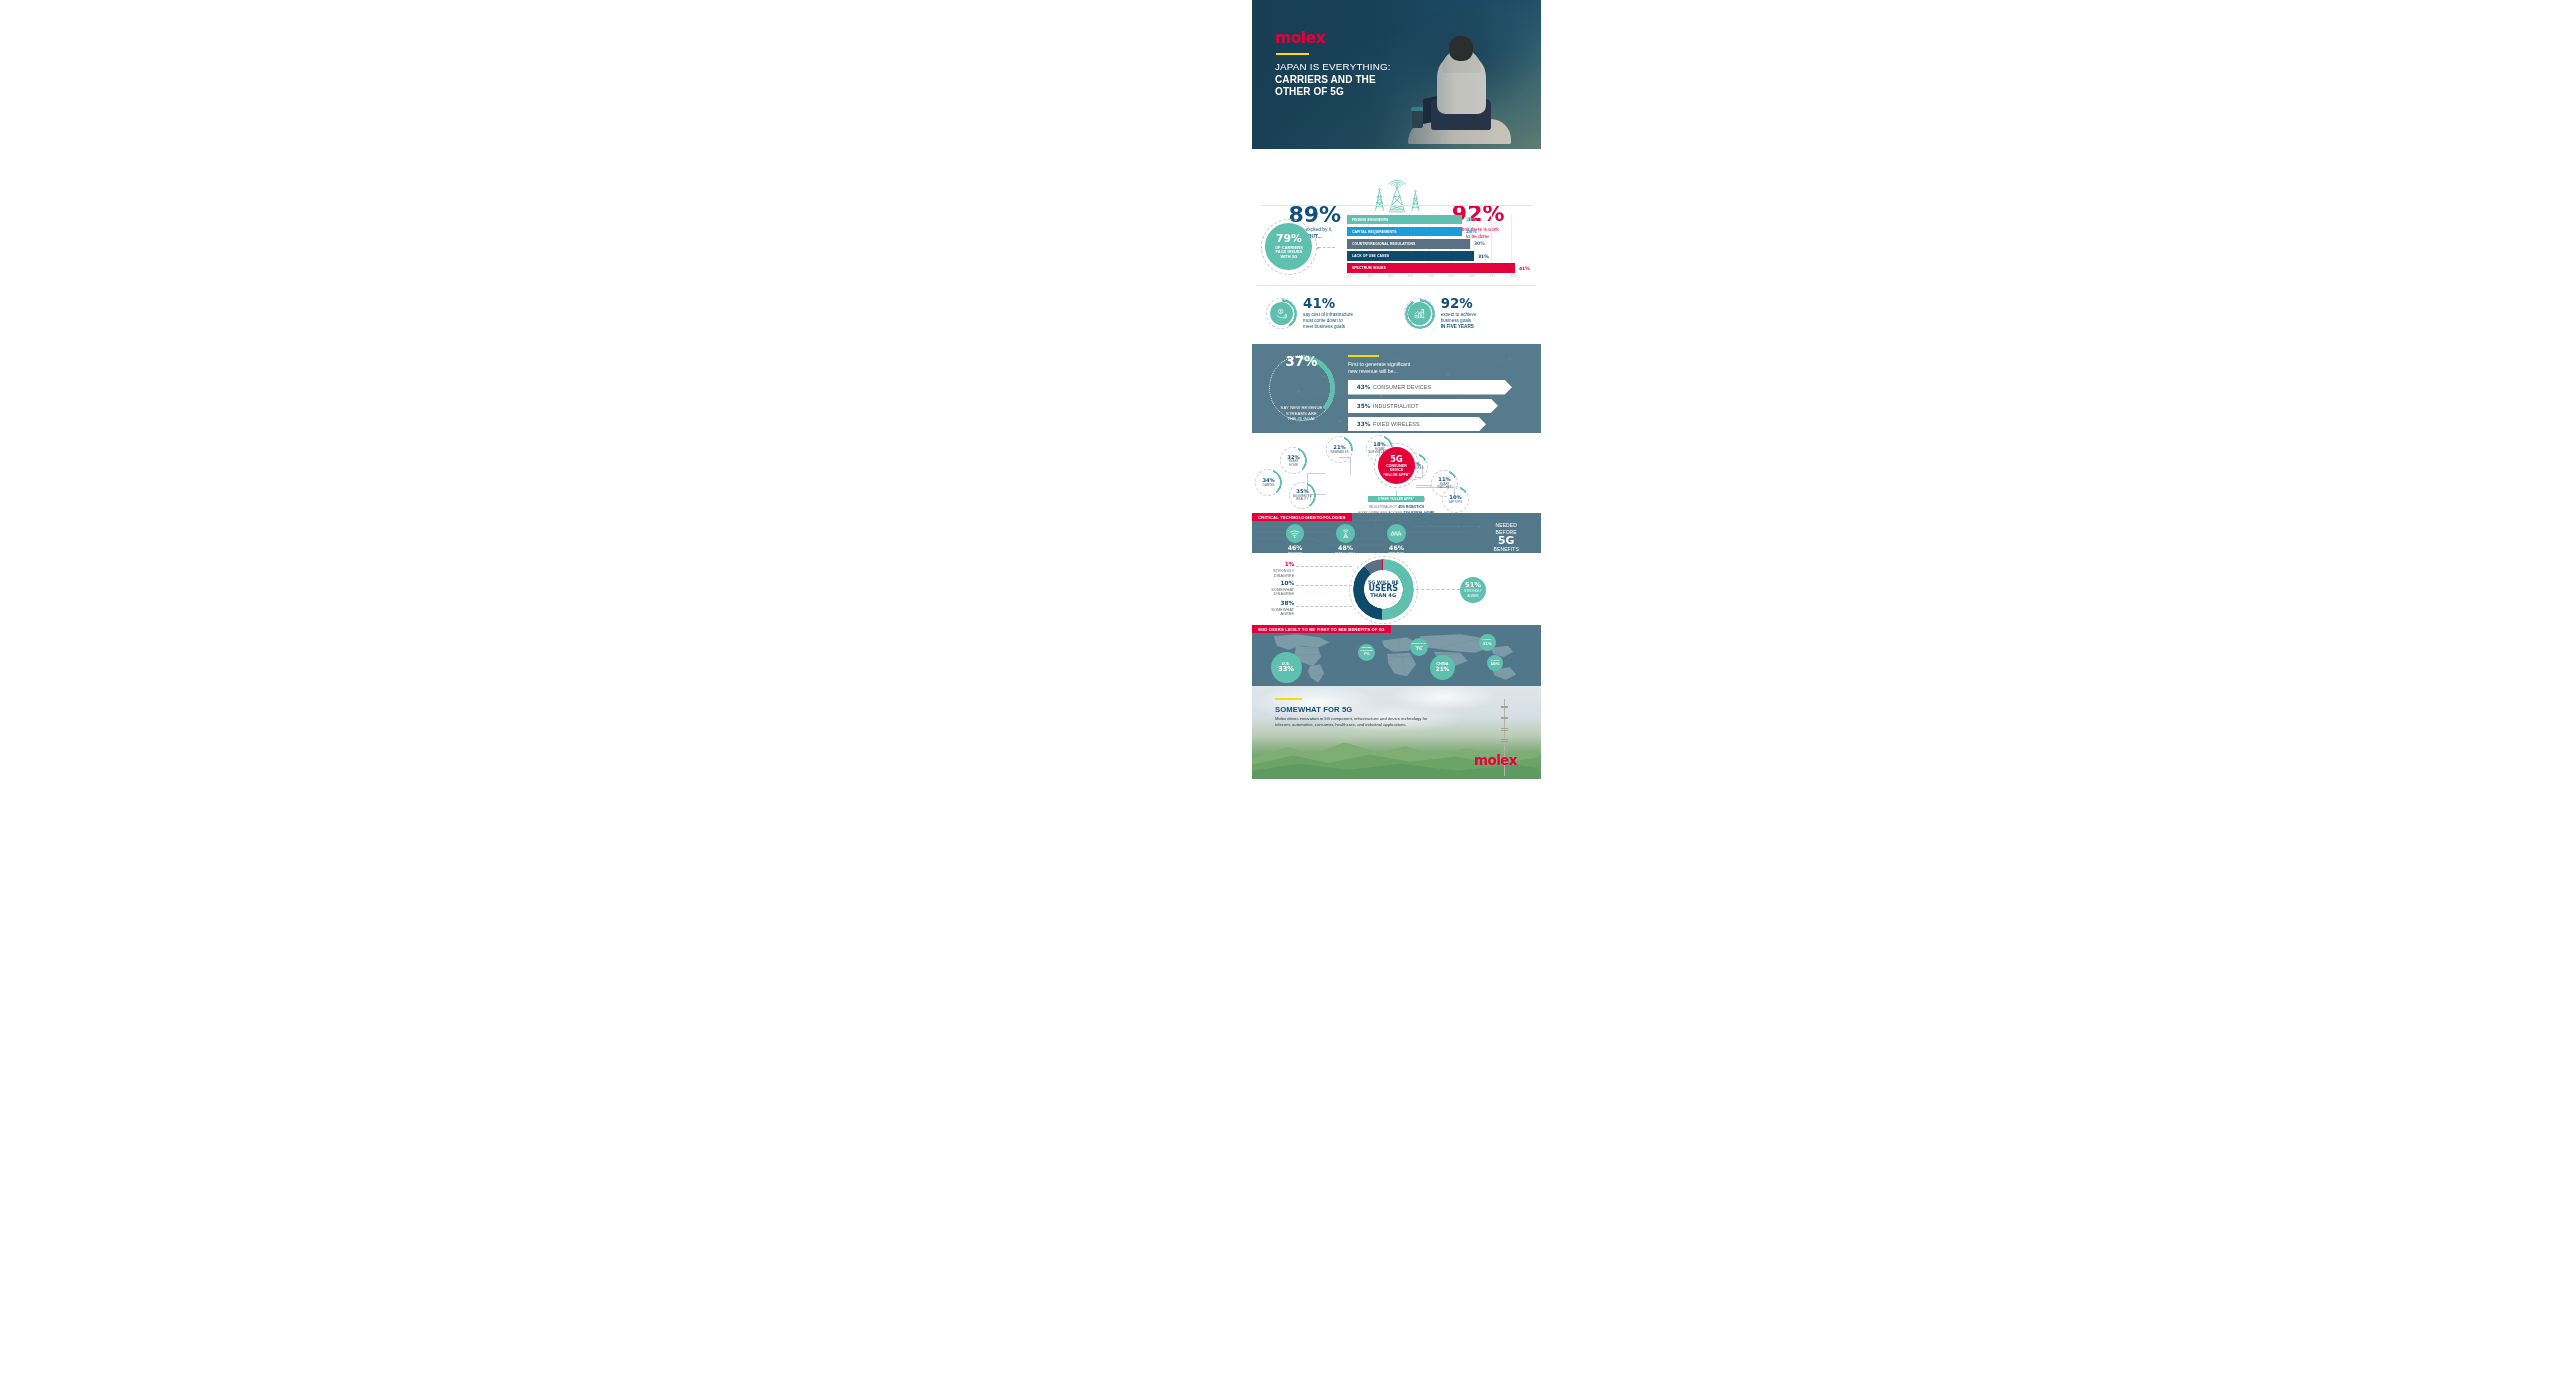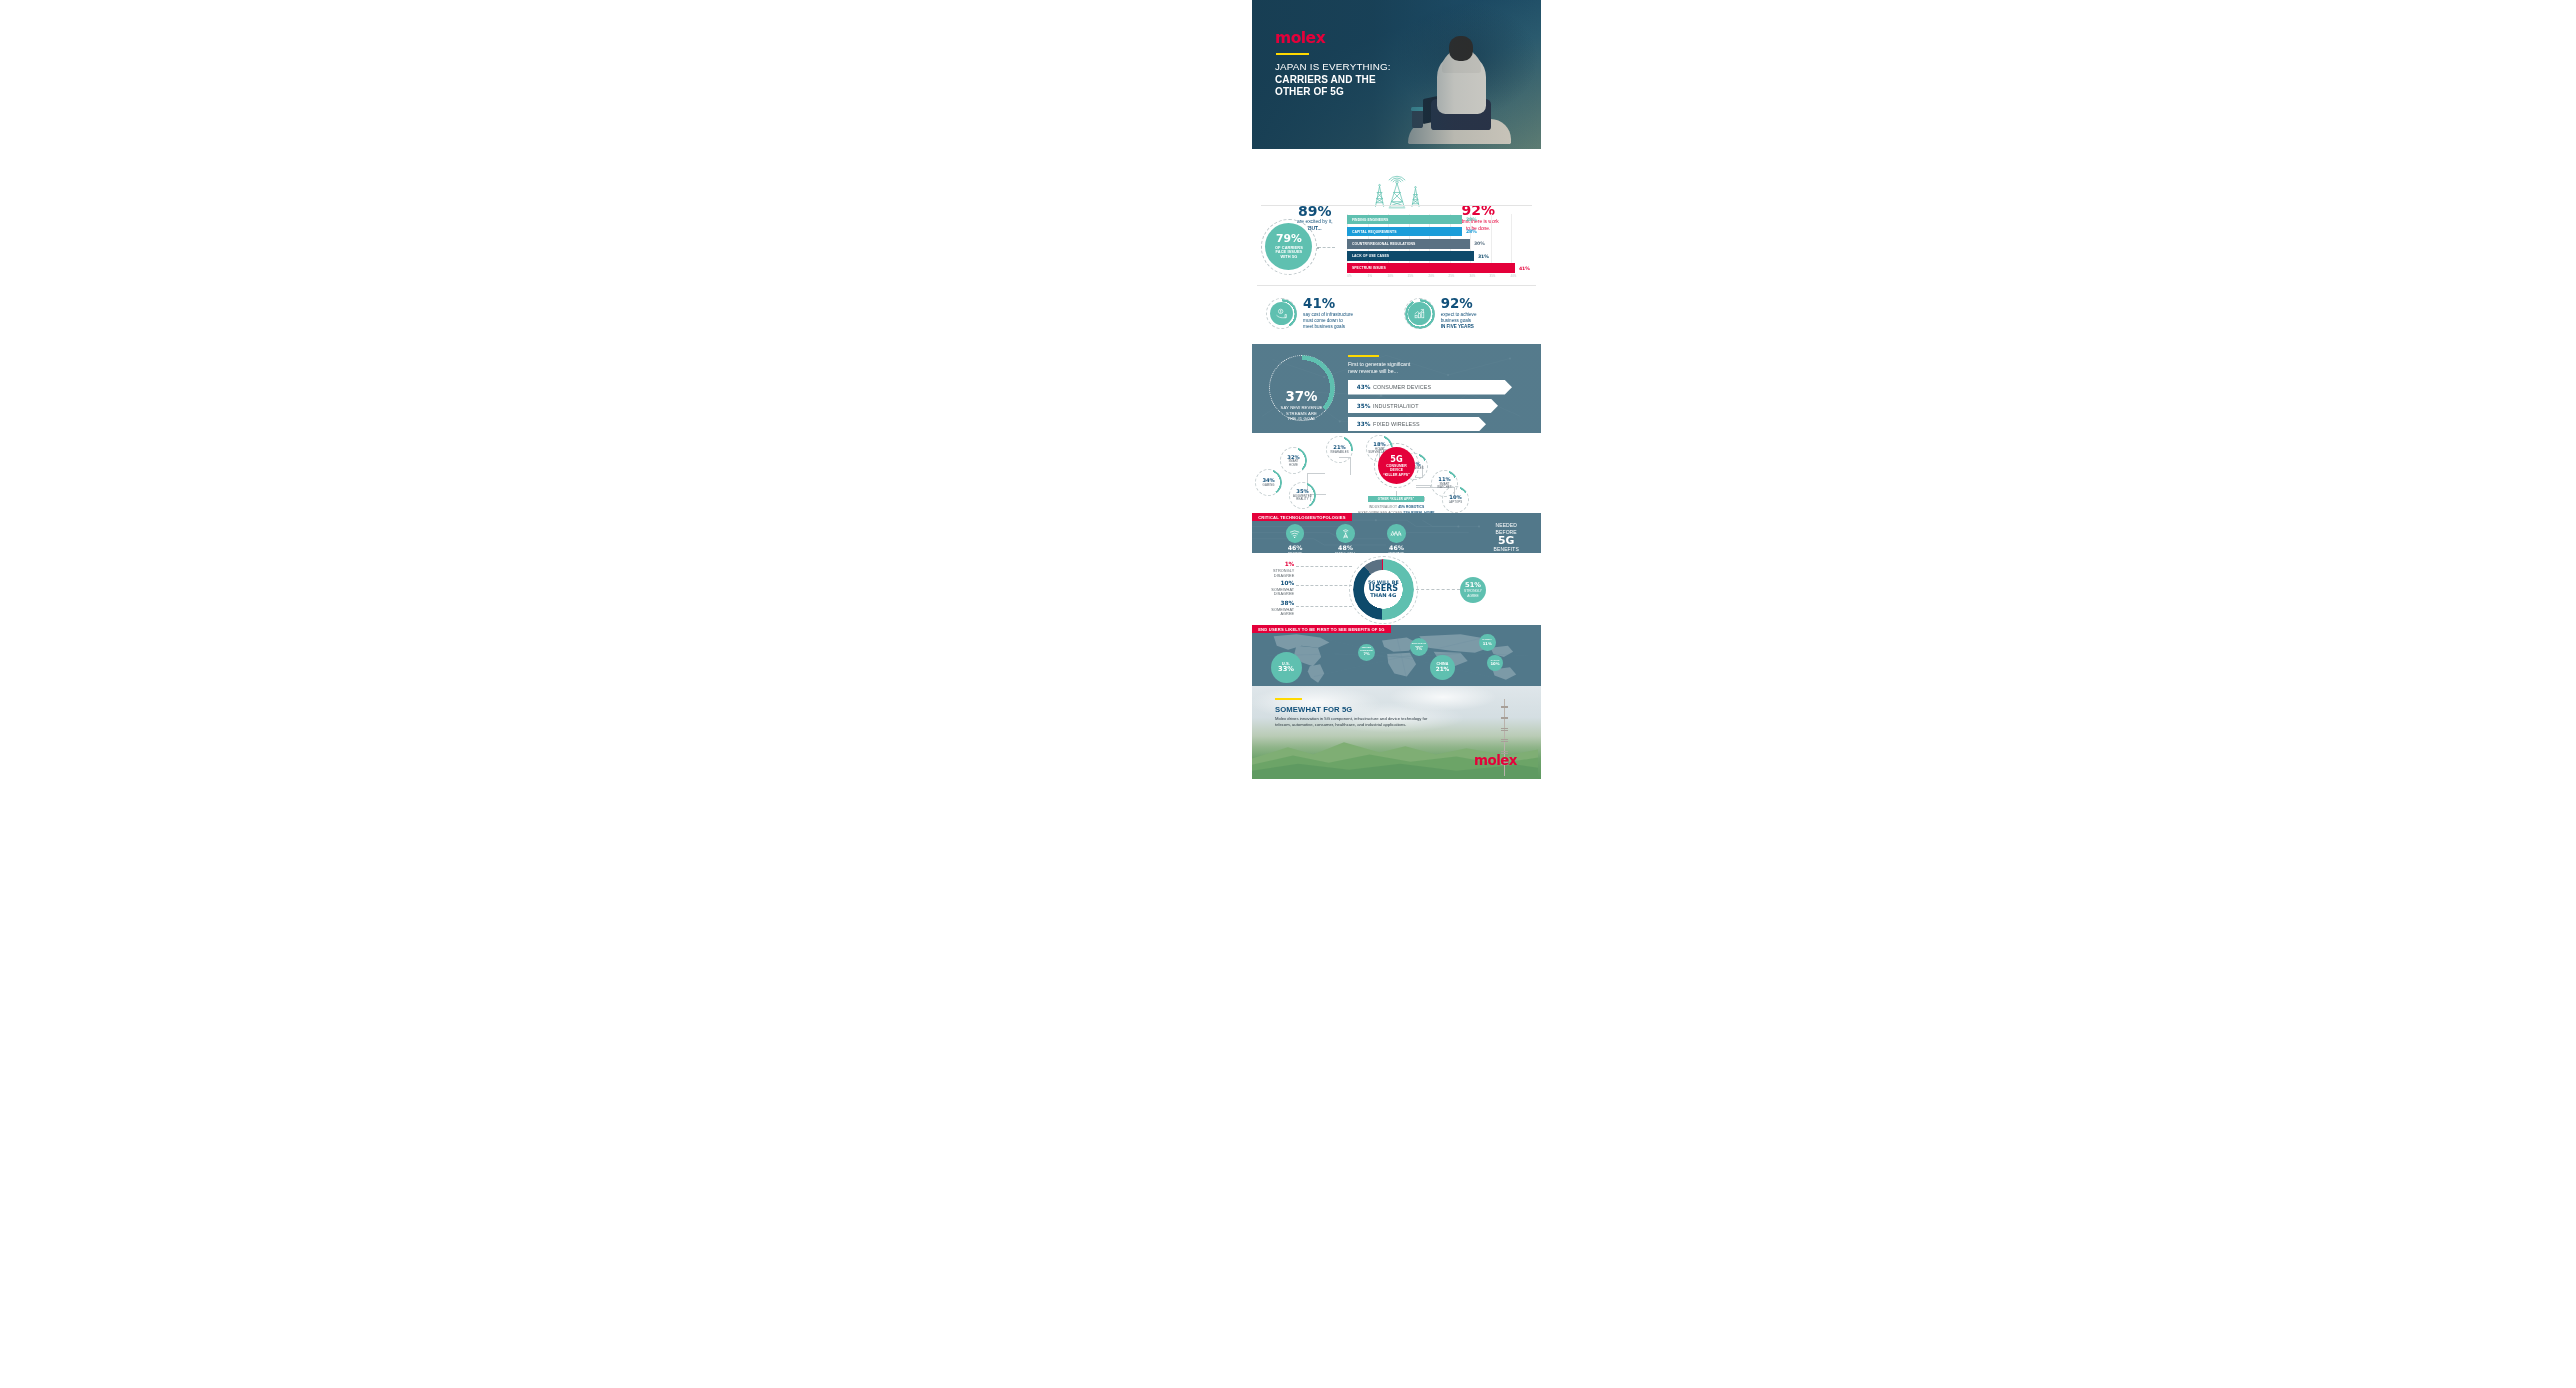--- a/index.html
+++ b/index.html
@@ -54,21 +54,21 @@
     font-family:"DejaVu Sans", sans-serif;
   }
   .yellow-rule { width:33px; height:2.1px; background:#FFD900; margin:6.2px 0 6.2px 0.5px; }
   .hero-kicker { color:#fff; font-size:9.8px; font-weight:400; letter-spacing:0.2px; line-height:1.18; }
   .hero-title { color:#fff; font-size:10px; font-weight:800; letter-spacing:0.1px; line-height:1.18; margin-top:0.5px; }
 
   
   .secA { position:relative; width:289px; height:62px; }
   .secA .wrap { display:flex; align-items:center; justify-content:center; gap:5.2px; padding-top:6.2px; }
   .statA { width:91px; text-align:center; }
-  .statA .big { font-size:14px; font-weight:800; line-height:1; font-family:"DejaVu Sans", sans-serif;margin-top:48px; }
+  .statA .big { font-size:22px; font-weight:800; line-height:1; font-family:"DejaVu Sans", sans-serif;margin-top:48px; }
   .statA .sub { font-size:4.9px; line-height:1.25; margin-top:1.5px; }
   .navy { color:#11507A; }
   .red  { color:#E4003A; }
   .towers { width:62px; height:38px; position:relative; }
   .hr-line { position:absolute; left:9.3px; right:9.3px; bottom:5.2px; height:1px; background:#e3e3e3; }
 
   
   .secB { position:relative; width:289px; height:72px; padding-top:3.1px; }
   .circle100 {
     position:absolute; left:13.4px; top:12.4px; width:47px; height:47px;
@@ -109,21 +109,21 @@
   .secD {
     position:relative; width:289px; height:89px;
     background:
       linear-gradient(0deg, rgba(255,255,255,.02), rgba(255,255,255,.02)),
       #52788A;
     overflow:hidden;
   }
   .secD .net { position:absolute; inset:0; opacity:.20; }
   .donut37 { position:absolute; left:16.5px; top:11.3px; width:66px; height:66px; }
   .donut37 .dash { position:absolute; inset:0; border:1px dotted #ffffff; border-radius:50%; opacity:.9; }
-  .donut37 .txt { position:absolute; inset:0; display:flex; flex-direction:column; align-items:center; justify-content:flex-end; color:#fff; text-align:center;}
+  .donut37 .txt { position:absolute; inset:0; display:flex; flex-direction:column; align-items:center; justify-content:space-between; color:#fff; text-align:center;}
   .donut37 .n { font-size:13.4px; font-weight:800; line-height:1; font-family:"DejaVu Sans", sans-serif;}
   .donut37 .t { font-size:4.2px; line-height:1.28; margin-top:1.5px; letter-spacing:0.1px;}
   .secD .rightcol { position:absolute; left:96px; top:11.3px; width:175px; }
   .secD .yrule { width:31px; height:1.5px; background:#FFD900; margin-bottom:4.1px; }
   .secD .lead { color:#fff; font-size:5.2px; line-height:1.35; margin-bottom:5.2px; }
   .chev {
     position:relative; height:14.4px; background:#fff; margin-bottom:4.1px;
     display:flex; align-items:center; padding-left:8.8px;
     clip-path: polygon(0 0, calc(100% - 7.2px) 0, 100% 50%, calc(100% - 7.2px) 100%, 0 100%);
   }

